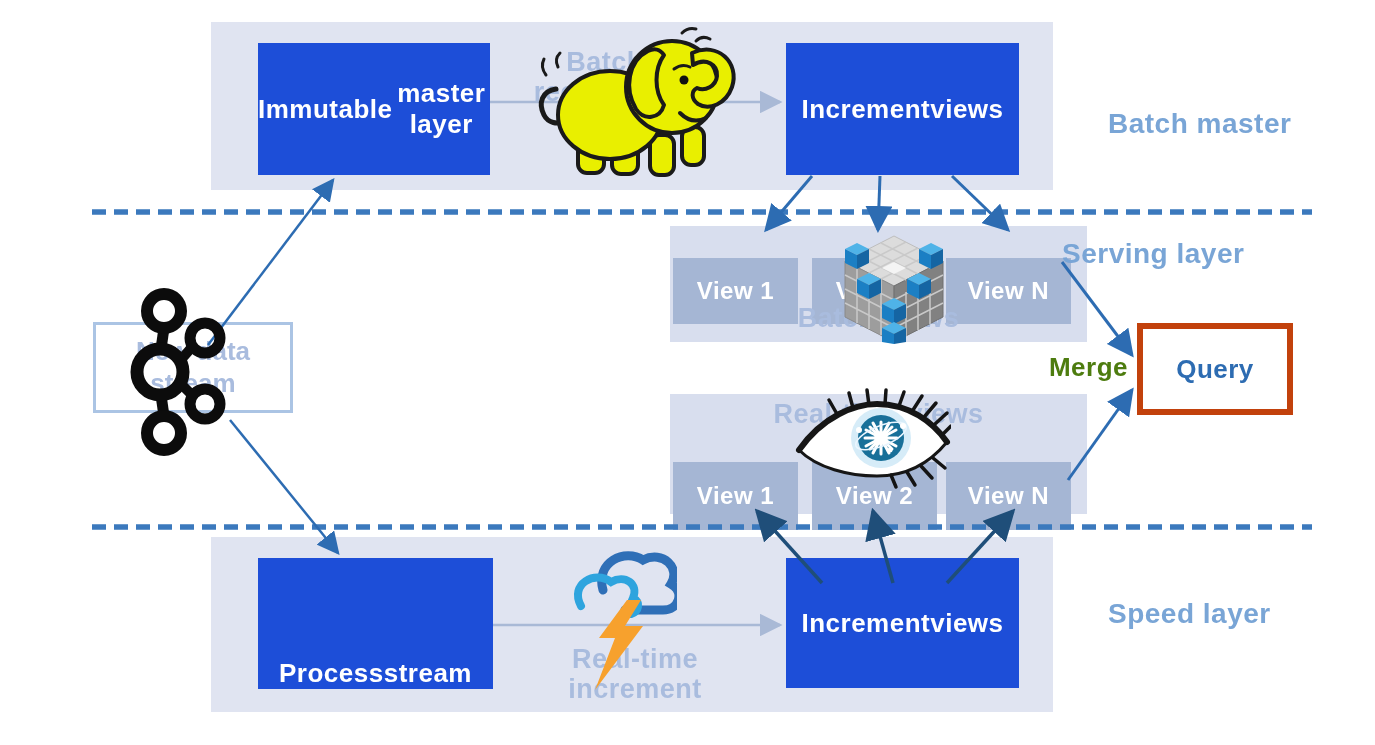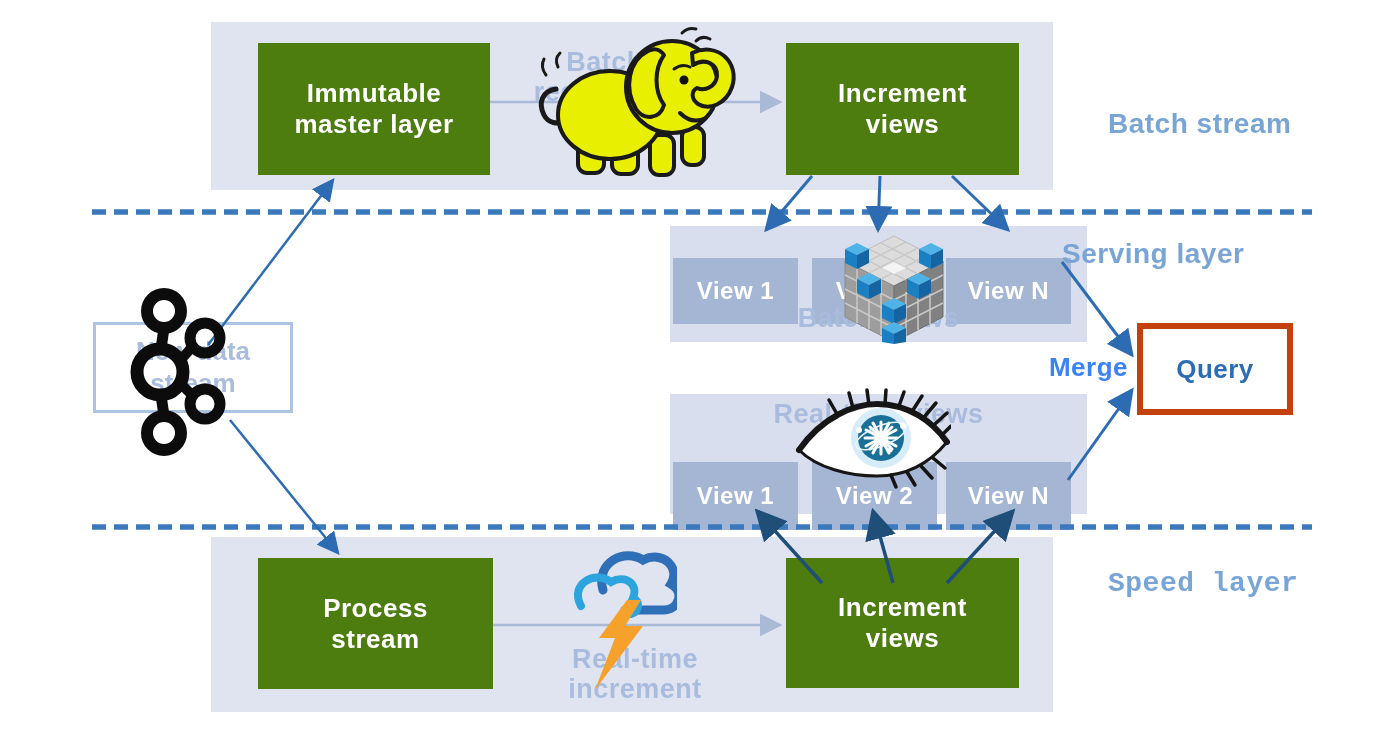--- a/index.html
+++ b/index.html
@@ -3,22 +3,22 @@
 <meta charset="utf-8">
 <style>
   html,body{margin:0;padding:0;background:#ffffff;}
   .stage{
     position:relative;width:1375px;height:745px;overflow:hidden;
     font-family:"Liberation Sans",sans-serif;background:#ffffff;
   }
   .band{position:absolute;background:#e0e4f1;z-index:1;}
   .container{position:absolute;background:#d8deee;z-index:1;}
   .box{
-    position:absolute;background:#4d7c0f;z-index:2;
-    display:flex;flex-direction:column;align-items:center;justify-content:center;
+    position:absolute;background:#1d4ed8;z-index:2;
+    display:flex;flex-direction:row;align-items:center;justify-content:center;
     color:#ffffff;font-weight:bold;font-size:26px;line-height:1.18;letter-spacing:.5px;
     text-align:center;
   }
   .vbox{
     position:absolute;background:#a5b6d4;z-index:2;
     display:flex;align-items:center;justify-content:center;
     color:#ffffff;font-weight:bold;font-size:24px;letter-spacing:.5px;margin-top:24px;
   }
   .caption{
     position:absolute;z-index:2;color:#a9bcde;font-weight:bold;font-size:27px;
@@ -27,21 +27,21 @@
   .layer-label{
     position:absolute;z-index:2;color:#79a5d6;font-weight:bold;font-size:28px;
     letter-spacing:.5px;white-space:nowrap;
   }
   .outline-box{
     position:absolute;z-index:1;background:#ffffff;border:3px solid #abc4e4;
     display:flex;flex-direction:column;align-items:center;justify-content:center;
     color:#a9bcde;font-weight:bold;font-size:26px;line-height:1.2;text-align:center;
   }
   .merge{
-    position:absolute;z-index:3;color:#3b82f6;font-weight:bold;font-size:26px;
+    position:absolute;z-index:3;color:#4d7c0f;font-weight:bold;font-size:26px;
     letter-spacing:.5px;
   }
   .query{
     position:absolute;z-index:3;background:#ffffff;border:6px solid #c2410c;
     display:flex;align-items:center;justify-content:center;
     color:#2d6cb2;font-weight:bold;font-size:26px;letter-spacing:.5px;
   }
   .icon{position:absolute;z-index:5;}
   svg.overlay{position:absolute;left:0;top:0;z-index:4;pointer-events:none;}
 </style>
@@ -57,21 +57,21 @@
   <div class="container" style="left:670px;top:394px;width:417px;height:120px;"></div>
 
   <div class="box" style="left:258px;top:43px;width:232px;height:132px;">
     <span>Immutable</span>
     <span>master layer</span>
   </div>
   <div class="box" style="left:786px;top:43px;width:233px;height:132px;">
     <span>Increment</span>
     <span>views</span>
   </div>
-  <div class="box" style="left:258px;top:558px;width:235px;height:131px;">
+  <div class="box" style="left:258px;top:558px;width:235px;height:131px;align-items:flex-end;">
     <span>Process</span>
     <span>stream</span>
   </div>
   <div class="box" style="left:786px;top:558px;width:233px;height:130px;">
     <span>Increment</span>
     <span>views</span>
   </div>
 
   <div class="vbox" style="left:673px;top:234px;width:125px;height:66px;">
     <span>View 1</span>
@@ -97,23 +97,23 @@
 
   <div class="caption" style="left:520px;top:48px;width:170px;">
     <div>Batch</div>
     <div>recompute</div>
   </div>
   <div class="caption" style="left:540px;top:645px;width:190px;">
     <div>Real-time</div>
     <div>increment</div>
   </div>
 
-  <div class="layer-label" style="left:1108px;top:108px;">Batch stream</div>
+  <div class="layer-label" style="left:1108px;top:108px;">Batch master</div>
   <div class="layer-label" style="left:1062px;top:238px;">Serving layer</div>
-  <div class="layer-label" style="left:1108px;top:568px;font-family:Liberation Mono, monospace;">Speed layer</div>
+  <div class="layer-label" style="left:1108px;top:598px;">Speed layer</div>
 
   <div class="outline-box" style="left:93px;top:322px;width:194px;height:85px;">
     <div>New data</div>
     <div>stream</div>
   </div>
 
   <div class="merge" style="left:1018px;top:352px;width:110px;text-align:right;">Merge</div>
   <div class="query" style="left:1137px;top:323px;width:144px;height:80px;">
     <span>Query</span>
   </div>

